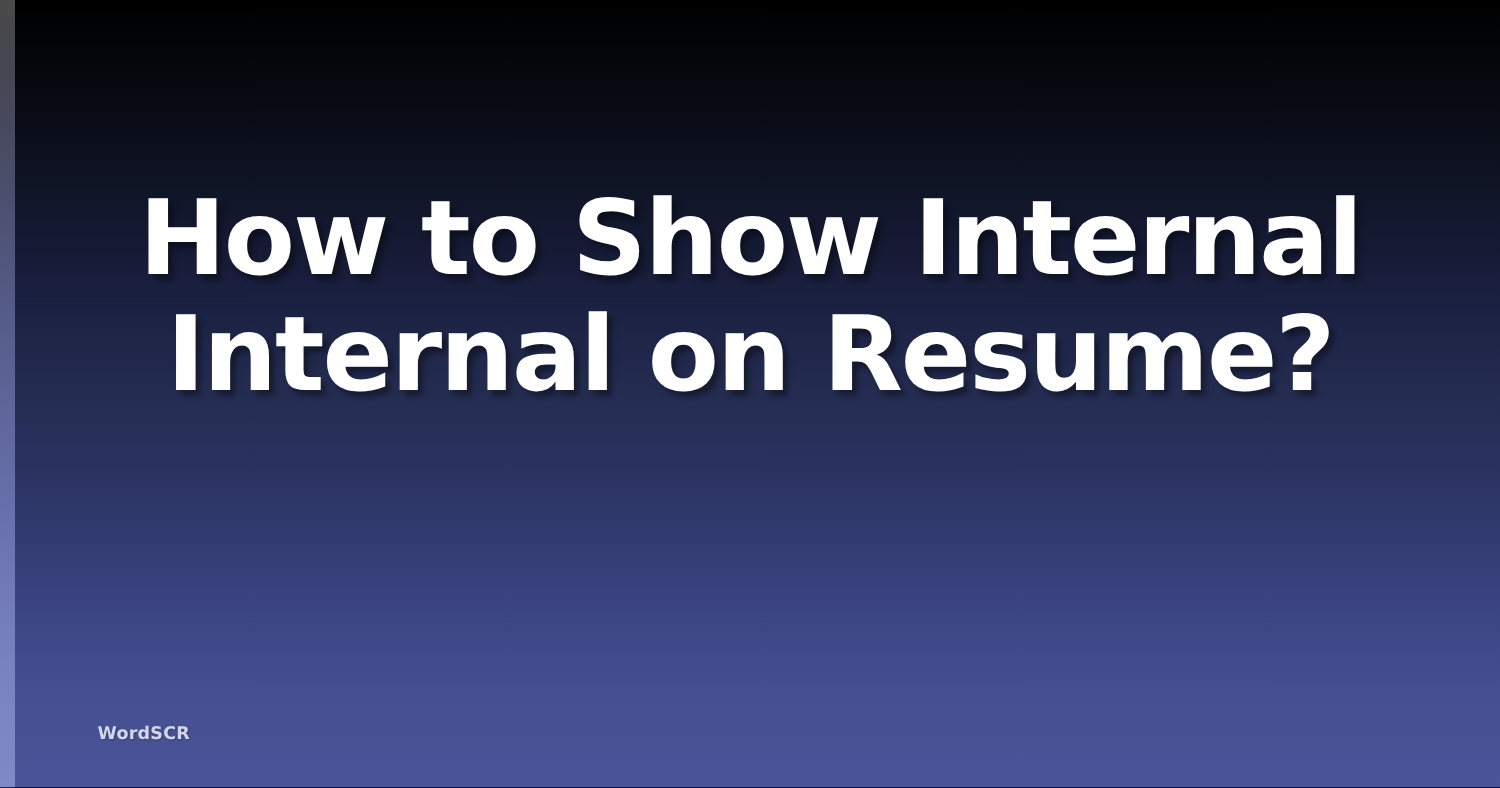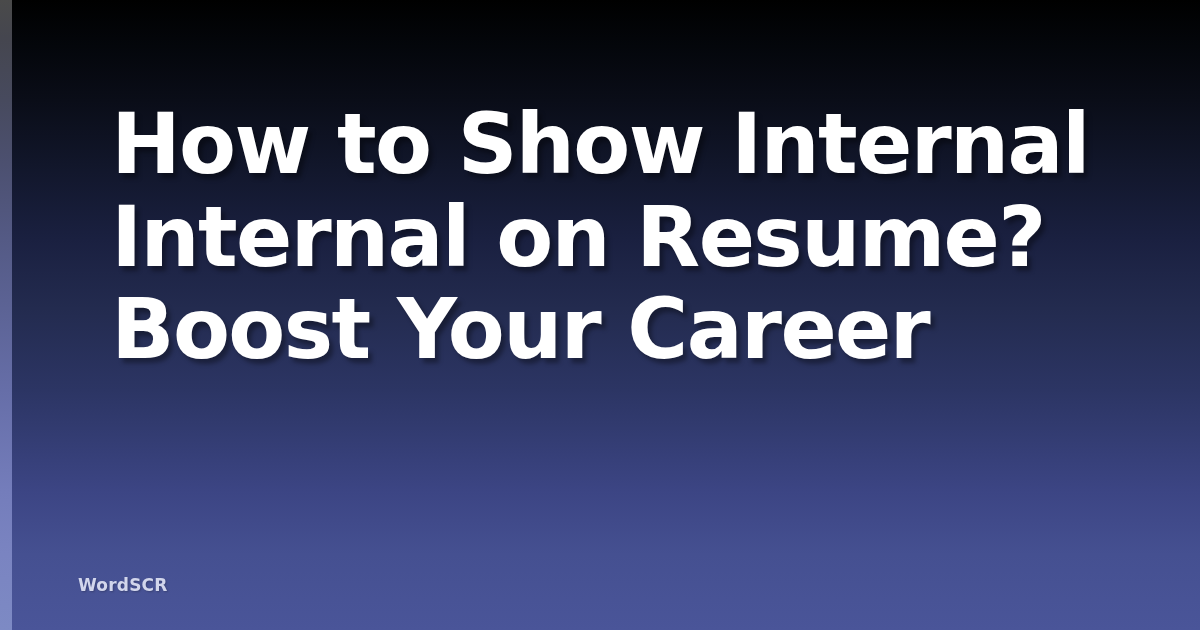--- a/index.html
+++ b/index.html
@@ -75,21 +75,21 @@
     z-index: 2;
   }
 
   .headline {
     font-family: "DejaVu Sans", sans-serif;
     font-weight: 700;
     font-size: 83px;
     line-height: 1.115;
     letter-spacing: -1.6px;
     color: #ffffff;
-    text-align: left;
+    text-align: center;
     text-shadow: 4px 5px 4px rgba(0, 0, 0, 0.34);
     max-width: 1100px;
   }
 
   .headline-line {
     display: block;
     white-space: nowrap;
   }
 
   
@@ -99,39 +99,38 @@
     bottom: 36px;
     display: flex;
     align-items: center;
     gap: 10px;
     z-index: 4;
   }
 
   .brand-name {
     font-family: "DejaVu Sans", sans-serif;
     font-weight: 700;
-    font-size: 17px;
+    font-size: 14px;
     letter-spacing: 0.2px;
     color: #d2d6ec;
     text-shadow: 1px 1px 2px rgba(0, 0, 0, 0.22);
     line-height: 1;
   }
 </style>
 </head>
 <body>
 
 <div class="share-card">
 
   <div class="edge-strip"></div>
 
   <div class="headline-block">
     <h1 class="headline">
       <span class="headline-line">How to Show Internal</span>
       <span class="headline-line">Internal on Resume?</span>
-      <span class="headline-line">Boost Your Career</span>
     </h1>
   </div>
 
   <div class="brand-row">
     <span class="brand-name">WordSCR</span>
   </div>
 
 </div>
 
 </body></html>

